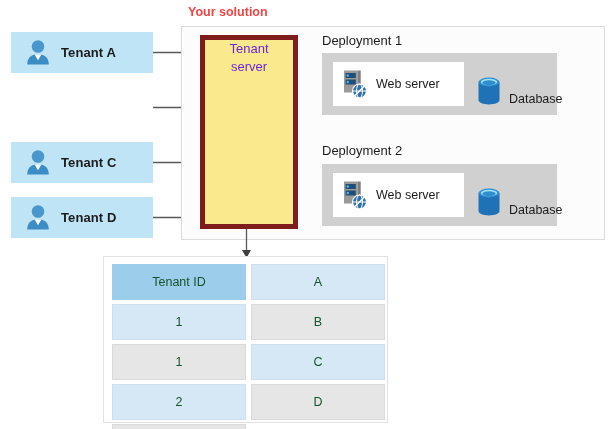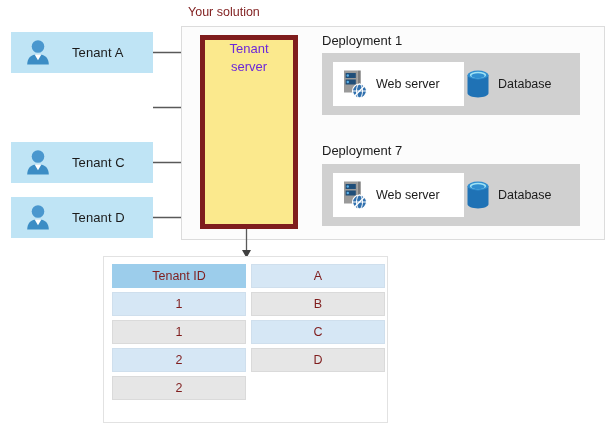--- a/index.html
+++ b/index.html
@@ -26,24 +26,24 @@
     width: 142px;
     height: 41px;
     background: #bfe4f5;
     display: flex;
     align-items: center;
     box-sizing: border-box;
     padding-left: 14px;
   }
   .tenant-label {
     font-size: 13px;
-    font-weight: normal;
+    font-weight: bold;
     color: #1b1b1b;
     letter-spacing: .1px;
-    margin-left: 21px;
+    margin-left: 10px;
   }
   .person-icon { width: 26px; height: 28px; display: block; flex: none; }
 
   
   .arrow-h {
     position: absolute;
     height: 9px;
     left: 153px;
     width: 47px;
   }
@@ -54,22 +54,22 @@
     width: 13px;
     height: 30px;
   }
 
   
   #solution-title {
     position: absolute;
     left: 188px;
     top: 5px;
     font-size: 12.5px;
-    font-weight: normal;
-    color: #7f1d1d;
+    font-weight: bold;
+    color: #ef4444;
   }
   #solution-box {
     position: absolute;
     left: 181px;
     top: 26px;
     width: 424px;
     height: 214px;
     border: 1px solid #dcdcdc;
     background: #fcfcfc;
     box-sizing: border-box;
@@ -95,21 +95,21 @@
 
   
   .deployment-title {
     position: absolute;
     font-size: 13px;
     color: #1b1b1b;
   }
   .deployment-box {
     position: absolute;
     left: 322px;
-    width: 258px;
+    width: 235px;
     height: 62px;
     background: #d0d0d0;
     box-sizing: border-box;
   }
   .webserver-panel {
     position: absolute;
     left: 11px;
     top: 9px;
     width: 131px;
     height: 44px;
@@ -120,25 +120,25 @@
     box-sizing: border-box;
   }
   .resource-label {
     font-size: 12.5px;
     color: #1b1b1b;
     margin-left: 8px;
     white-space: nowrap;
   }
   .db-group {
     position: absolute;
-    left: 144px;
+    left: 155px;
     top: 9px;
     height: 44px;
     display: flex;
-    align-items: center;
+    align-items: flex-end;
   }
   .server-icon { width: 27px; height: 30px; display: block; flex: none; }
   .db-icon { width: 24px; height: 30px; display: block; flex: none; }
 
   
   #table-box {
     position: absolute;
     left: 103px;
     top: 256px;
     width: 285px;
@@ -149,26 +149,26 @@
   }
   #table-grid {
     position: absolute;
     left: 8px;
     top: 7px;
     display: grid;
     grid-template-columns: 134px 134px;
     gap: 4px 5px;
   }
   .cell {
-    height: 24px;
+    height: 36px;
     display: flex;
     align-items: center;
     justify-content: center;
     font-size: 12.5px;
-    color: #7f1d1d;
+    color: #14532d;
     box-sizing: border-box;
   }
   .cell-header { background: #9ccdeb; }
   .cell-blue   { background: #d6e7f5; border: 1px solid #cfdfed; }
   .cell-gray   { background: #e6e6e6; border: 1px solid #dadada; }
 </style>
 </head>
 <body>
 
 <div id="canvas">
@@ -250,21 +250,21 @@
       <svg class="db-icon" viewBox="0 0 24 30">
         <path d="M1.5 6 L1.5 24 C1.5 26.5 6.2 28.4 12 28.4 C17.8 28.4 22.5 26.5 22.5 24 L22.5 6 Z" fill="#1f72b5"></path>
         <ellipse cx="12" cy="6" rx="10.5" ry="4.4" fill="#2f8ed0"></ellipse>
         <ellipse cx="12" cy="6" rx="8.2" ry="3.2" fill="#9fe3f5"></ellipse>
         <ellipse cx="12" cy="6.8" rx="6.6" ry="2.5" fill="#2f8ed0"></ellipse>
       </svg>
       <span class="resource-label">Database</span>
     </div>
   </div>
 
-  <div class="deployment-title" style="left:322px; top:143px;">Deployment 7</div>
+  <div class="deployment-title" style="left:322px; top:143px;">Deployment 2</div>
   <div class="deployment-box" style="top:164px;">
     <div class="webserver-panel">
       <svg class="server-icon" viewBox="0 0 27 30">
         <rect x="3" y="1.5" width="13.5" height="22" fill="#9a9a9a"></rect>
         <rect x="16.5" y="1.5" width="3.2" height="22" fill="#7d7d7d"></rect>
         <rect x="4.6" y="4" width="10.2" height="5" fill="#1f4e79"></rect>
         <circle cx="6.8" cy="6.5" r="1.2" fill="#5ab0e8"></circle>
         <rect x="4.6" y="10.5" width="10.2" height="5" fill="#1f4e79"></rect>
         <circle cx="6.8" cy="13" r="1.2" fill="#5ab0e8"></circle>
         <circle cx="18.5" cy="22" r="7" fill="#2f6fad"></circle>

